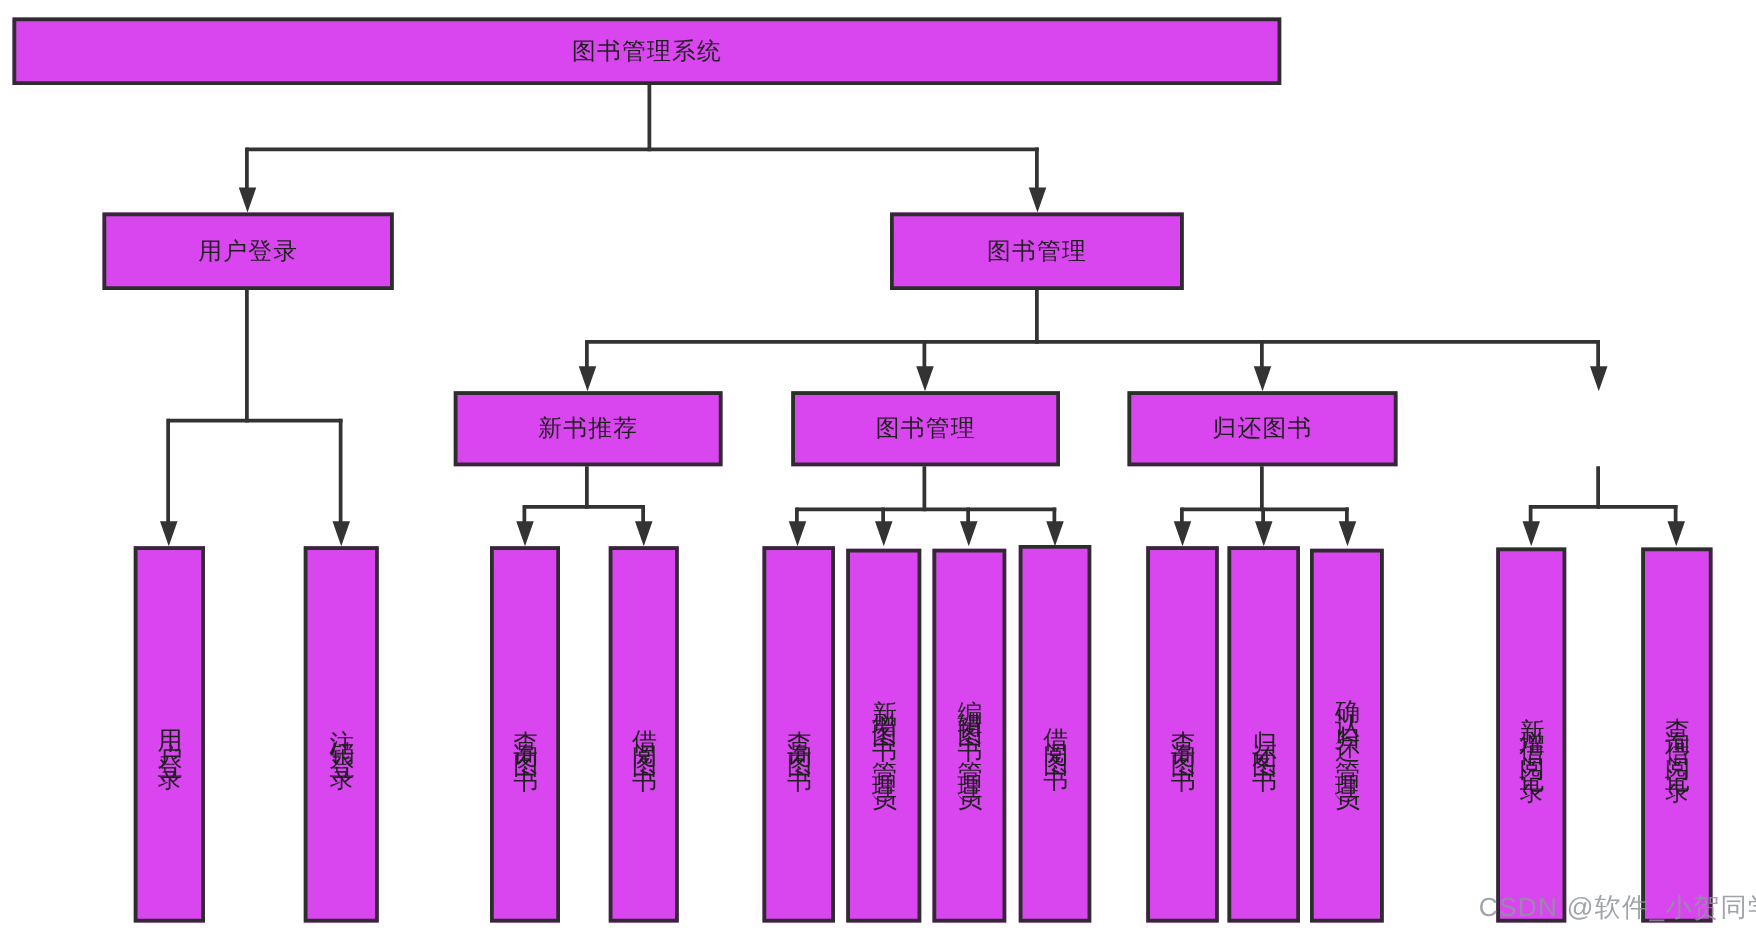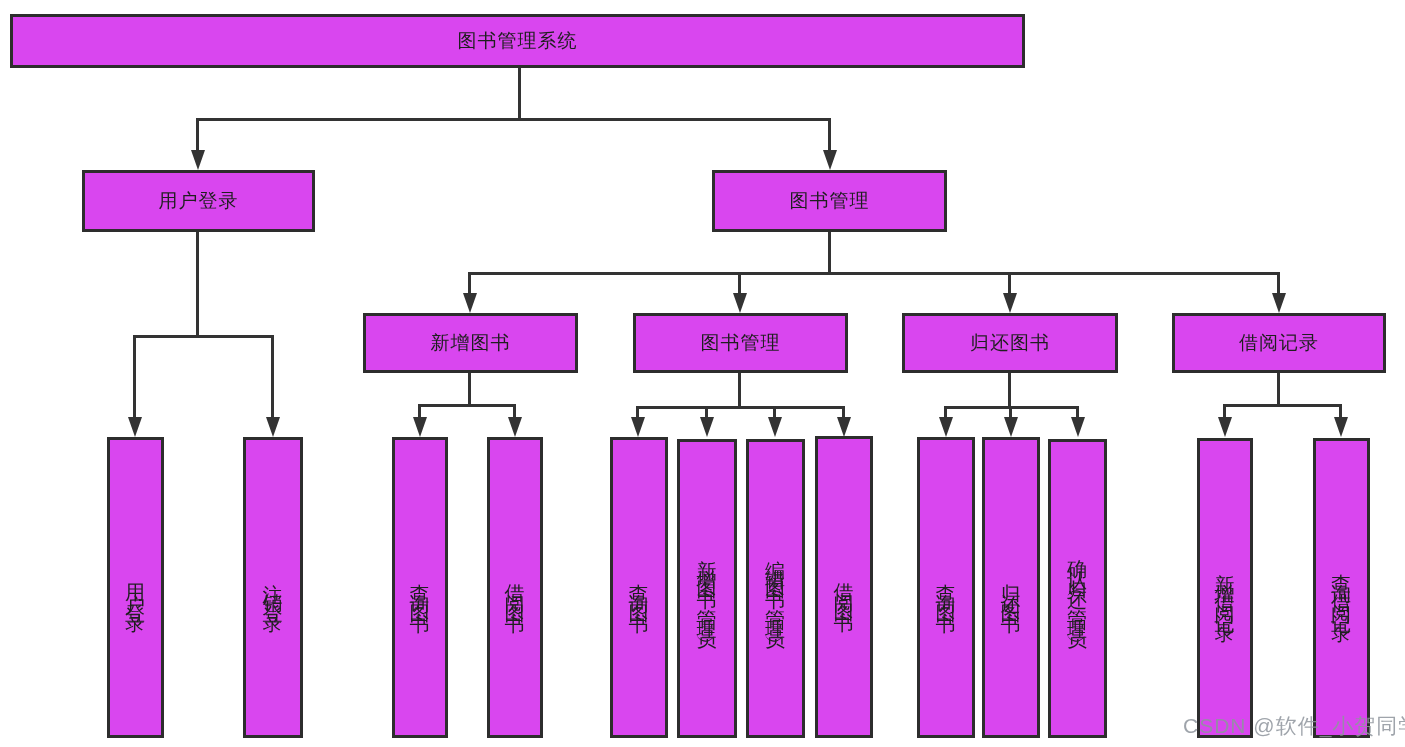--- a/index.html
+++ b/index.html
@@ -56,30 +56,27 @@
   <div class="vline" style="left:468px;top:272px;height:23px;"></div>
   <div class="arr" style="left:463px;top:293px;"></div>
   <div class="vline" style="left:738px;top:272px;height:23px;"></div>
   <div class="arr" style="left:733px;top:293px;"></div>
   <div class="vline" style="left:1008px;top:272px;height:23px;"></div>
   <div class="arr" style="left:1003px;top:293px;"></div>
   <div class="vline" style="left:1277px;top:272px;height:23px;"></div>
   <div class="arr" style="left:1272px;top:293px;"></div>
 
   <div class="box" style="left:363px;top:313px;width:215px;height:60px;">
-    <span class="lbl">新增图书</span>
+    <span class="lbl">新书推荐</span>
   </div>
   <div class="box" style="left:633px;top:313px;width:215px;height:60px;">
     <span class="lbl">图书管理</span>
   </div>
   <div class="box" style="left:902px;top:313px;width:216px;height:60px;">
     <span class="lbl">归还图书</span>
-  </div>
-  <div class="box" style="left:1172px;top:313px;width:214px;height:60px;">
-    <span class="lbl">借阅记录</span>
   </div>
 
   <div class="vline" style="left:468px;top:373px;height:34px;"></div>
   <div class="hline" style="left:419px;top:404px;width:97px;"></div>
   <div class="vline" style="left:418px;top:404px;height:15px;"></div>
   <div class="arr" style="left:413px;top:417px;"></div>
   <div class="vline" style="left:513px;top:404px;height:15px;"></div>
   <div class="arr" style="left:508px;top:417px;"></div>
 
   <div class="vline" style="left:738px;top:373px;height:36px;"></div>

